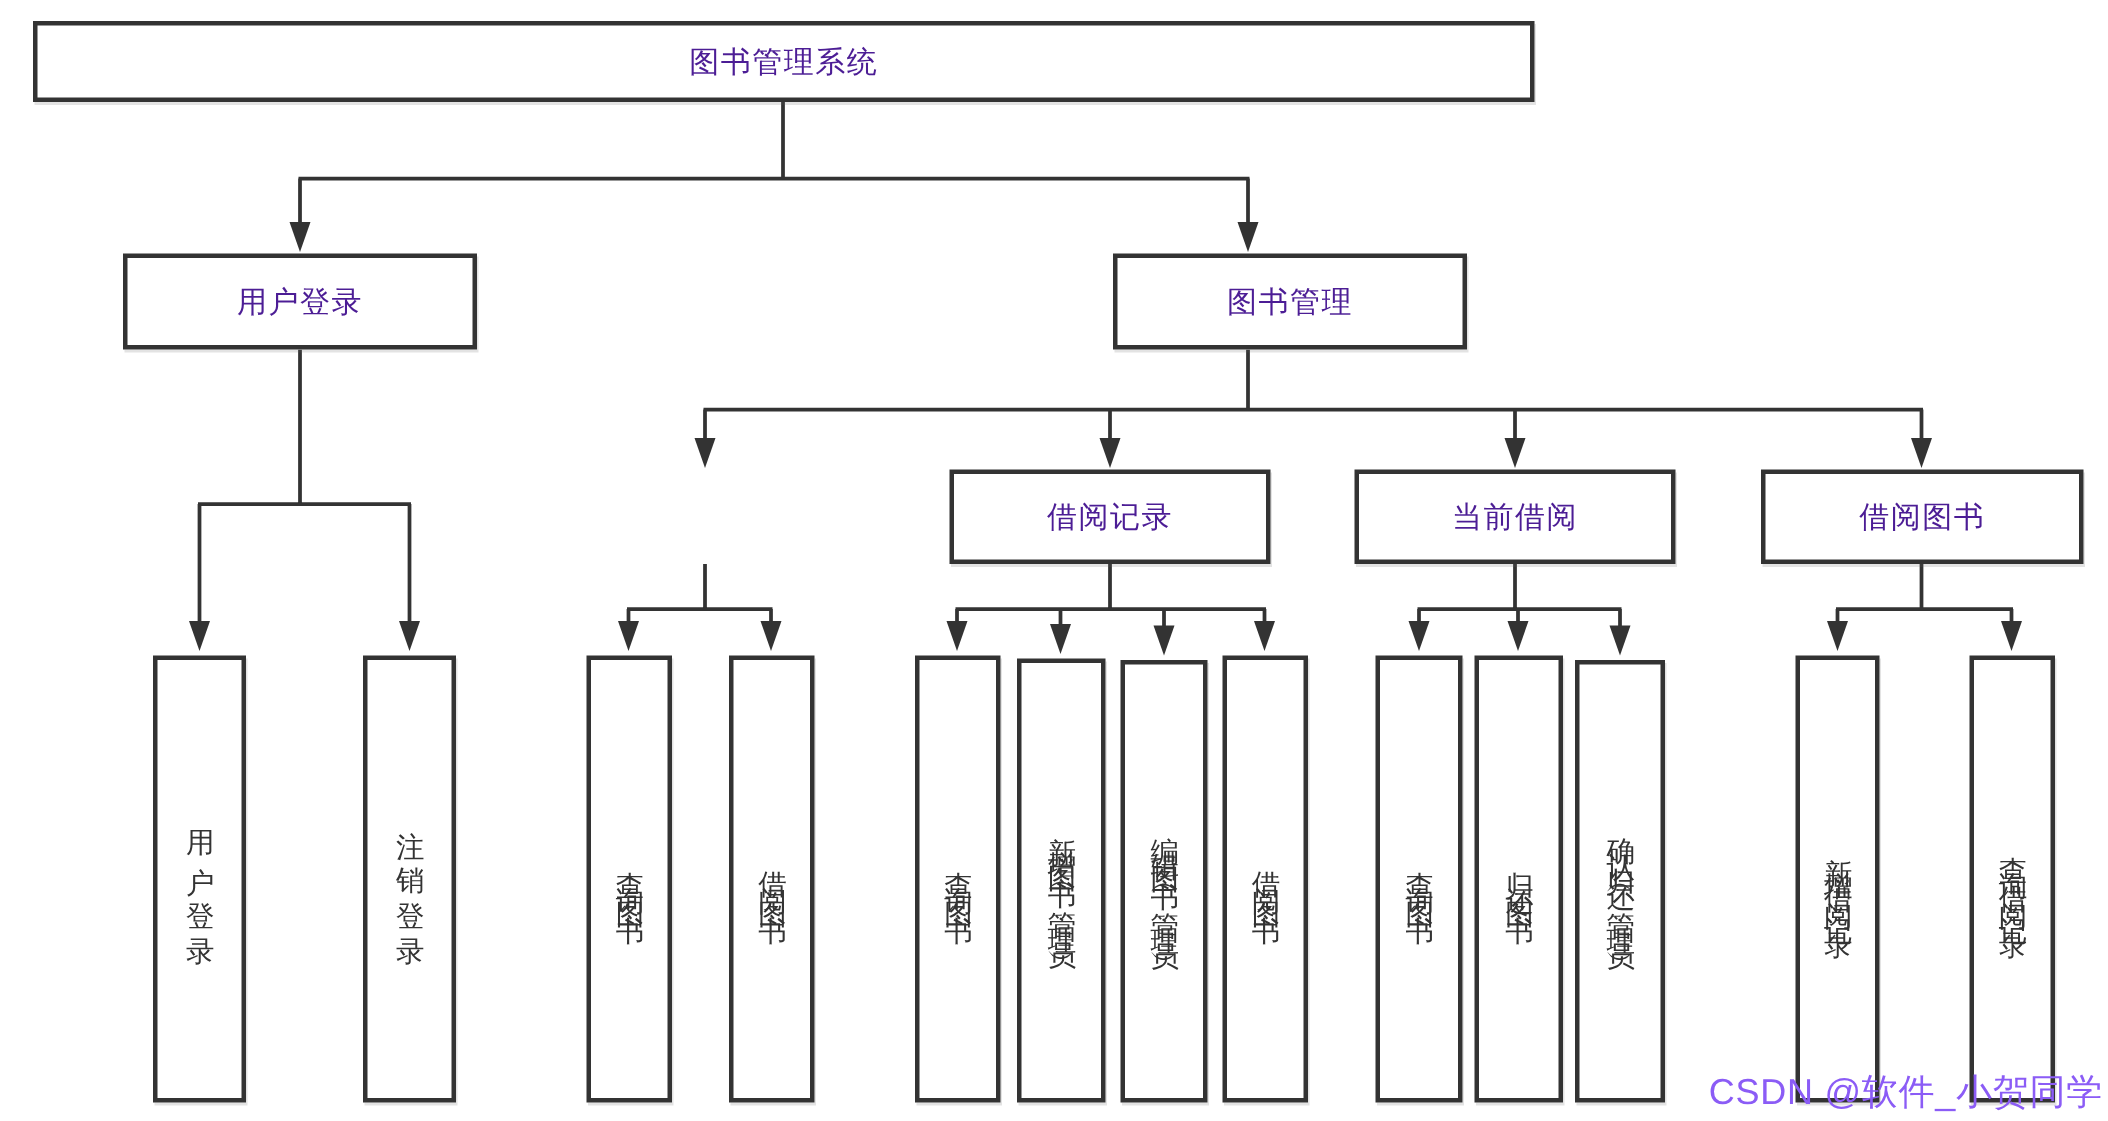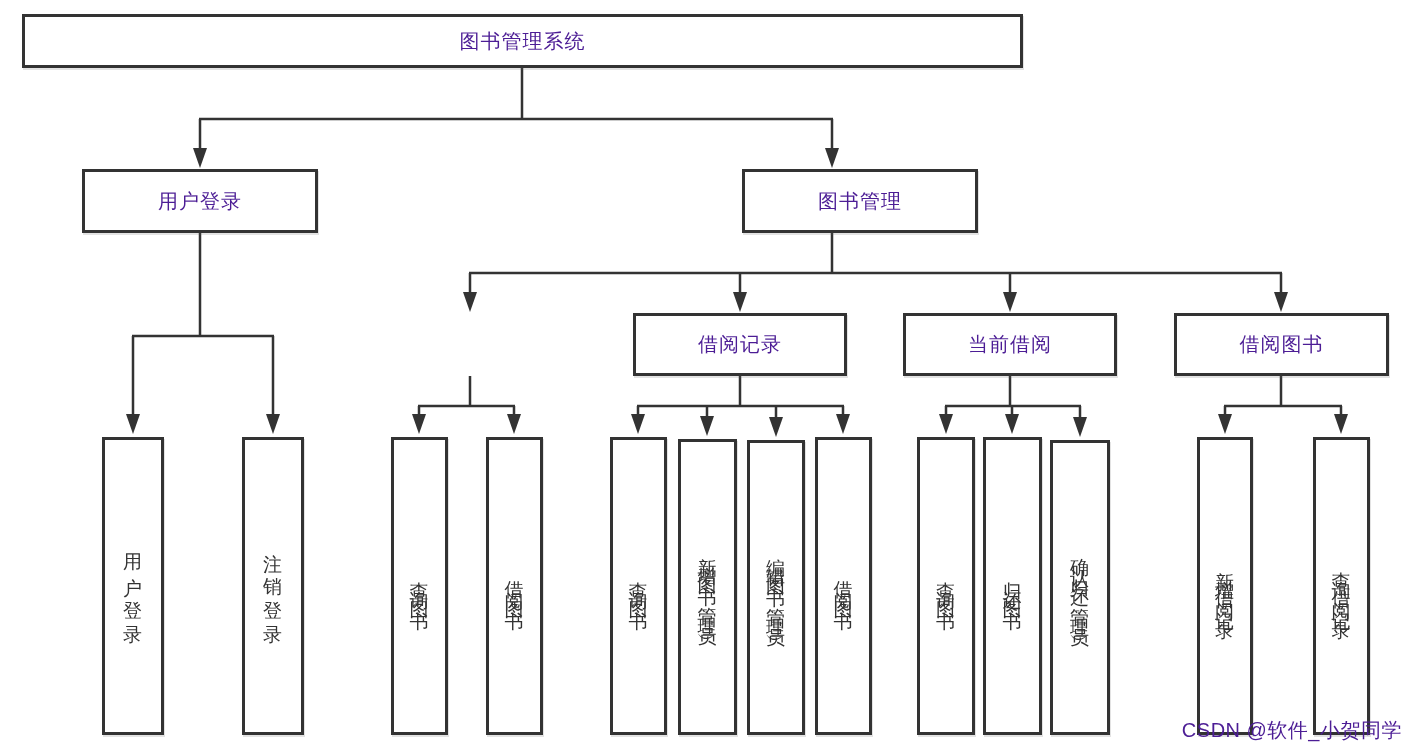--- a/index.html
+++ b/index.html
@@ -60,22 +60,22 @@
     line-height: 1;
     white-space: nowrap;
   }
   .vbox.sp-lg span {
     letter-spacing: 24px;
   }
   #watermark {
     position: absolute;
     right: 3px;
     bottom: 3px;
-    font-size: 20px;
-    color: #4c1d95;
+    font-size: 24px;
+    color: #8b5cf6;
     letter-spacing: 0.5px;
     z-index: 3;
     white-space: nowrap;
   }
 </style>
 </head>
 <body>
 
 <div id="canvas">
 

